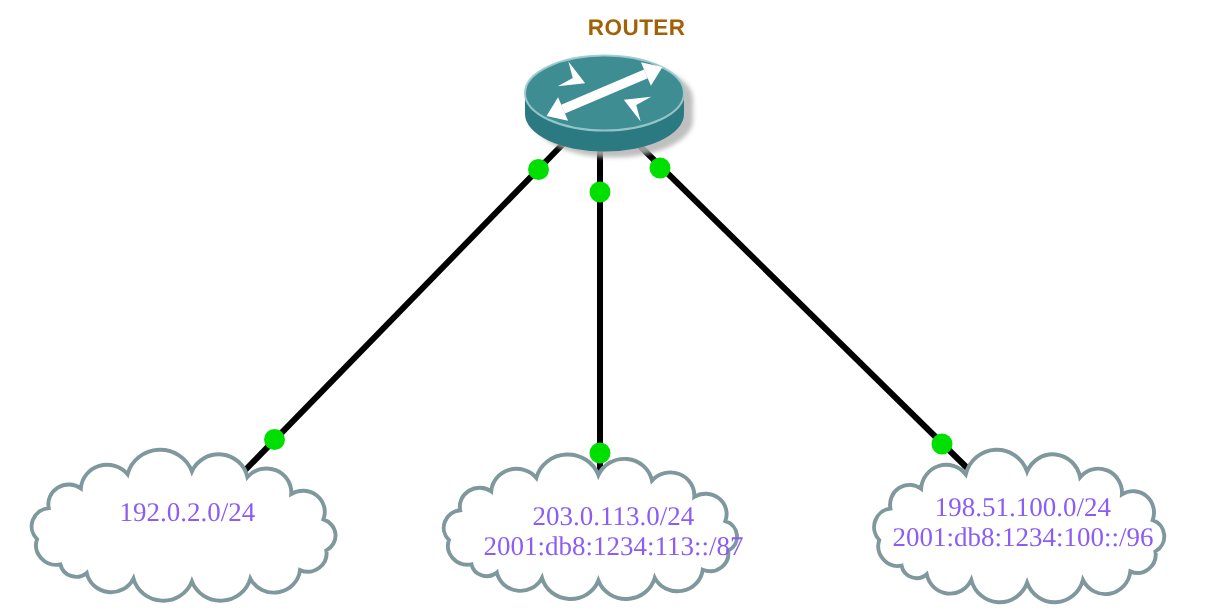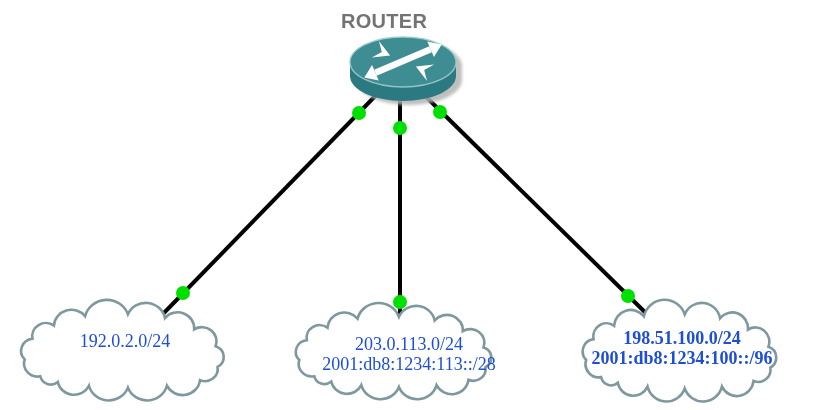--- a/index.html
+++ b/index.html
@@ -8,39 +8,39 @@
     width: 820px;
     height: 410px;
     background: #ffffff;
     overflow: hidden;
     font-family: "Liberation Sans", sans-serif;
   }
   .stage svg { position: absolute; left: 0; top: 0; }
   .router-label {
     position: absolute;
     left: 341px; top: 10px; width: 116px;
-    text-align: left;
+    text-align: right;
     font-family: "Liberation Sans", sans-serif;
     font-weight: bold;
-    font-size: 20px;
-    color: #737373;
+    font-size: 15px;
+    color: #a16207;
     letter-spacing: 0.3px;
   }
   .cloud-label {
     position: absolute;
     text-align: center;
     font-family: "Liberation Serif", "DejaVu Serif", serif;
     font-size: 18px;
     line-height: 20px;
-    color: #1d4ed8;
+    color: #8b5cf6;
     white-space: nowrap;
   }
   .cloud-label.c1 { left: 13px;  top: 331px; width: 224px; }
   .cloud-label.c2 { left: 302px; top: 334px; width: 214px; }
-  .cloud-label.c3 { left: 577px; top: 328px; width: 210px; font-weight: bold; }
+  .cloud-label.c3 { left: 577px; top: 328px; width: 210px; }
 </style>
 </head>
 <body>
 
 <div class="stage">
 
   <svg width="820" height="410" viewBox="0 0 820 410">
     <defs>
       <filter id="softblur" x="-20%" y="-20%" width="140%" height="140%">
         <feGaussianBlur stdDeviation="1.4"></feGaussianBlur>
@@ -95,21 +95,21 @@
   </svg>
 
   <div class="router-label">ROUTER</div>
 
   <div class="cloud-label c1">
     <div>192.0.2.0/24</div>
   </div>
 
   <div class="cloud-label c2">
     <div>203.0.113.0/24</div>
-    <div>2001:db8:1234:113::/28</div>
+    <div>2001:db8:1234:113::/87</div>
   </div>
 
   <div class="cloud-label c3">
     <div>198.51.100.0/24</div>
     <div>2001:db8:1234:100::/96</div>
   </div>
 
 </div>
 
 </body></html>

